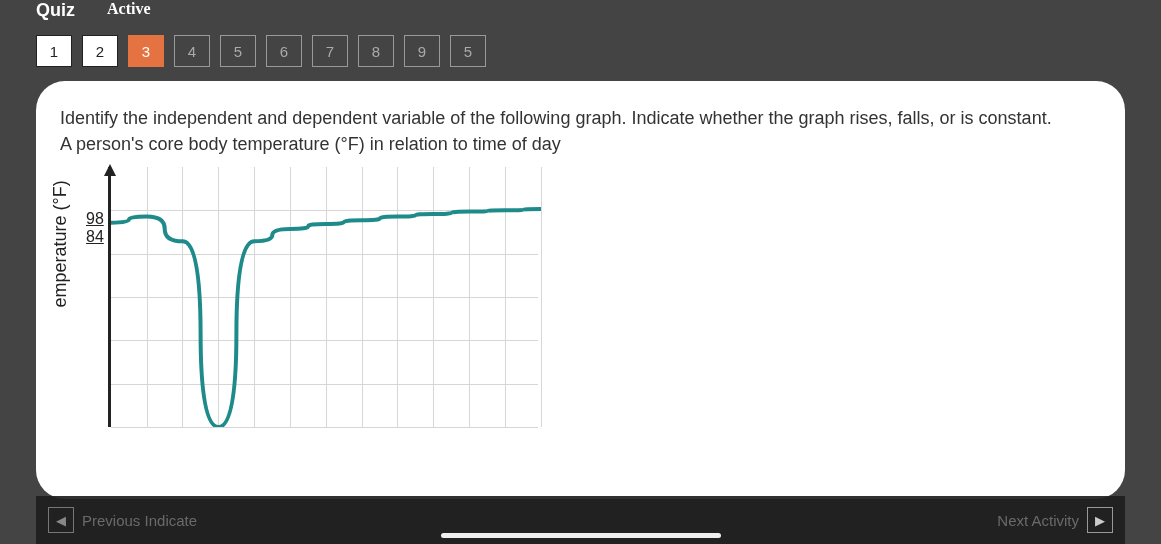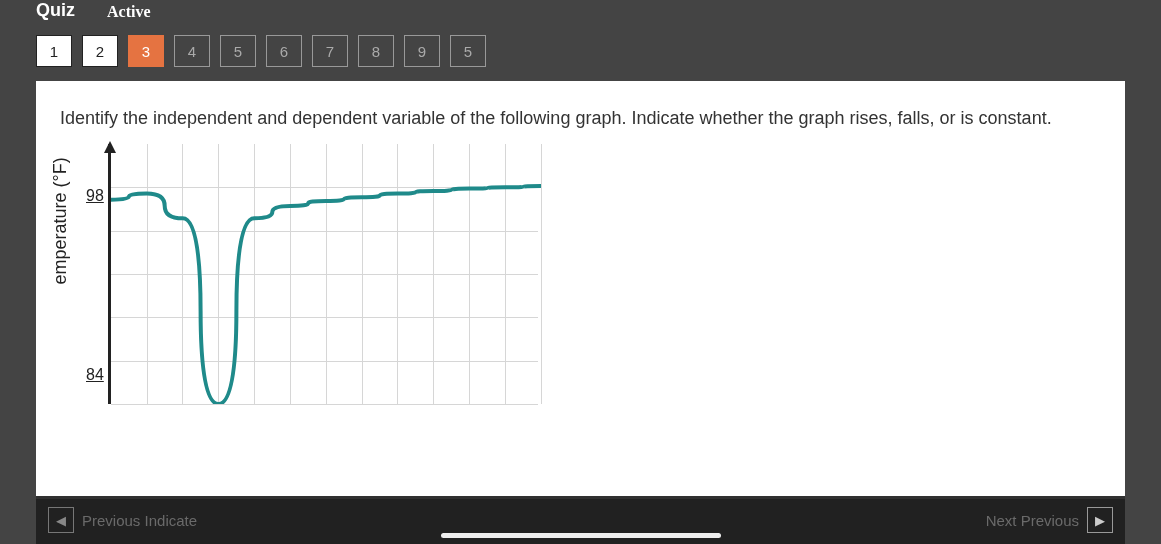--- a/index.html
+++ b/index.html
@@ -6,21 +6,21 @@
     body {
       font-family: Arial, Helvetica, sans-serif;
       background: #444;
       width: 1161px;
       height: 544px;
       overflow: hidden;
       position: relative;
     }
     .top-bar {
       display: flex;
-      align-items: flex-end;
+      align-items: flex-start;
       gap: 32px;
       padding: 0 0 4px 36px;
       color: #fff;
       font-size: 16px;
       font-weight: bold;
     }
     .top-bar .quiz { font-size: 18px; }
     .top-bar .active { font-weight: bold; font-family: Liberation Serif, serif; }
     .question-nav {
       display: flex;
@@ -48,20 +48,21 @@
       background: #e57341;
       color: #fff;
       border-color: #e57341;
     }
     .content {
       background: #fff;
       margin: 0 36px;
       padding: 24px 24px 0 24px;
       height: 418px;
       position: relative;
+      border-radius: 29px;
     }
     .prompt {
       color: #333;
       font-size: 18px;
       line-height: 1.5;
     }
     .subprompt {
       color: #333;
       font-size: 18px;
       margin-top: 2px;
@@ -79,21 +80,20 @@
       white-space: nowrap;
       width: 20px;
       text-align: center;
       margin-right: 6px;
       position: relative;
       left: -10px;
     }
     .yticks {
       display: flex;
       flex-direction: column;
-      justify-content: space-between;
       height: 255px;
       font-size: 16px;
       color: #222;
       padding-top: 40px;
       padding-bottom: 18px;
       margin-right: 4px;
       text-decoration: underline;
     }
     .chart {
       width: 430px;
@@ -177,20 +177,21 @@
     <div class="qnum">5</div>
     <div class="qnum">6</div>
     <div class="qnum">7</div>
     <div class="qnum">8</div>
     <div class="qnum">9</div>
     <div class="qnum">5</div>
   </div>
 
 <div class="content">
   <p class="prompt">Identify the independent and dependent variable of the following graph. Indicate whether the graph rises, falls, or is constant.</p>
+  <p class="subprompt">A person's core body temperature (°F) in relation to time of day</p>
 
   <div class="chart-wrap">
     <div class="ylabel">emperature (°F)</div>
     <div class="yticks">
       <span>98</span>
       <span>84</span>
     </div>
     <div class="chart" id="chart">
       <div class="arrow"></div>
     <div class="grid-v" style="left: 35.8333px;"></div>
@@ -218,16 +219,16 @@
   </div>
 </div>
 
 <div class="footer">
   <div class="nav-btn">
     <span class="nav-arrow">◀</span>
     <span>Previous Indicate</span>
   </div>
   <div class="drag-bar"></div>
   <div class="nav-btn next">
-    <span>Next Previous</span>
+    <span>Next Activity</span>
     <span class="nav-arrow">▶</span>
   </div>
 </div>
 
 </body></html>

